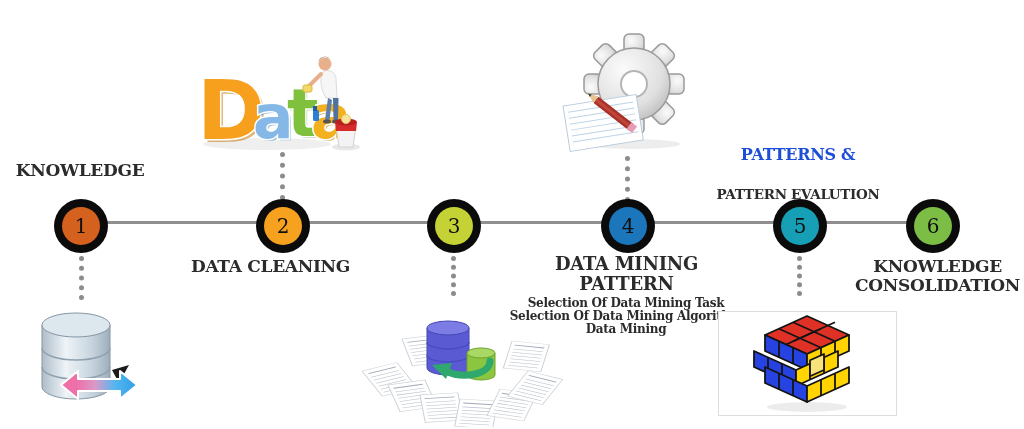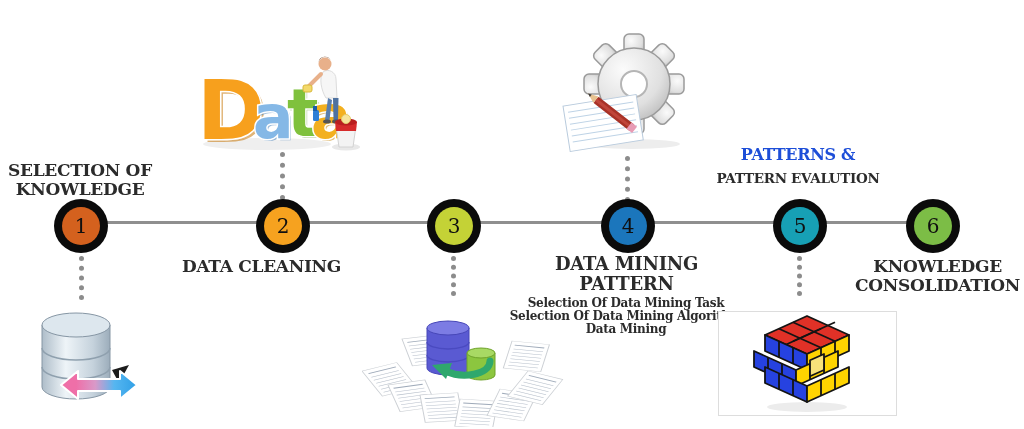--- a/index.html
+++ b/index.html
@@ -60,43 +60,42 @@
       <span class="node-num">5</span>
     </div>
   </div>
   <div class="node" style="left:907px;top:200px;">
     <div class="node-inner" style="background: rgb(124, 189, 70);">
       <span class="node-num">6</span>
     </div>
   </div>
 
   <div class="lbl lbl-main" style="left:0px;top:161px;width:160px;">
-    <div>SELECTION OF</div>
     <div>KNOWLEDGE</div>
   </div>
 
-  <div class="lbl lbl-main" style="left:159px;top:257px;width:205px;">
+  <div class="lbl lbl-main" style="left:168px;top:257px;width:205px;">
     <div>DATA CLEANING</div>
   </div>
 
 
   <div class="lbl lbl-big" style="left:524px;top:254px;width:205px;">
     <div>DATA MINING</div>
     <div>PATTERN</div>
   </div>
   <div class="lbl lbl-sub" style="left:505px;top:297px;width:242px;">
     <div>Selection Of Data Mining Task</div>
     <div>Selection Of Data Mining Algorithm</div>
     <div>Data Mining</div>
   </div>
 
   <div class="lbl lbl-bold" style="left:707px;top:146px;width:182px;">
     <div>PATTERNS &amp;</div>
   </div>
-  <div class="lbl lbl-eval" style="left:697px;top:171px;width:202px;">
+  <div class="lbl lbl-eval" style="left:697px;top:187px;width:202px;">
     <div>PATTERN EVALUTION</div>
   </div>
 
   <div class="lbl lbl-main" style="left:840px;top:257px;width:195px;">
     <div>KNOWLEDGE</div>
     <div>CONSOLIDATION</div>
   </div>
 
   <div class="icon-box" style="left:28px;top:308px;width:115px;height:110px;">
     <svg width="115" height="110" viewBox="0 0 115 110">

